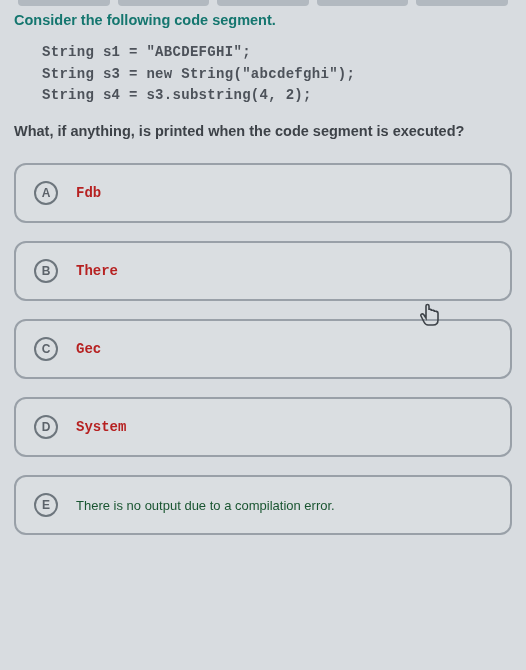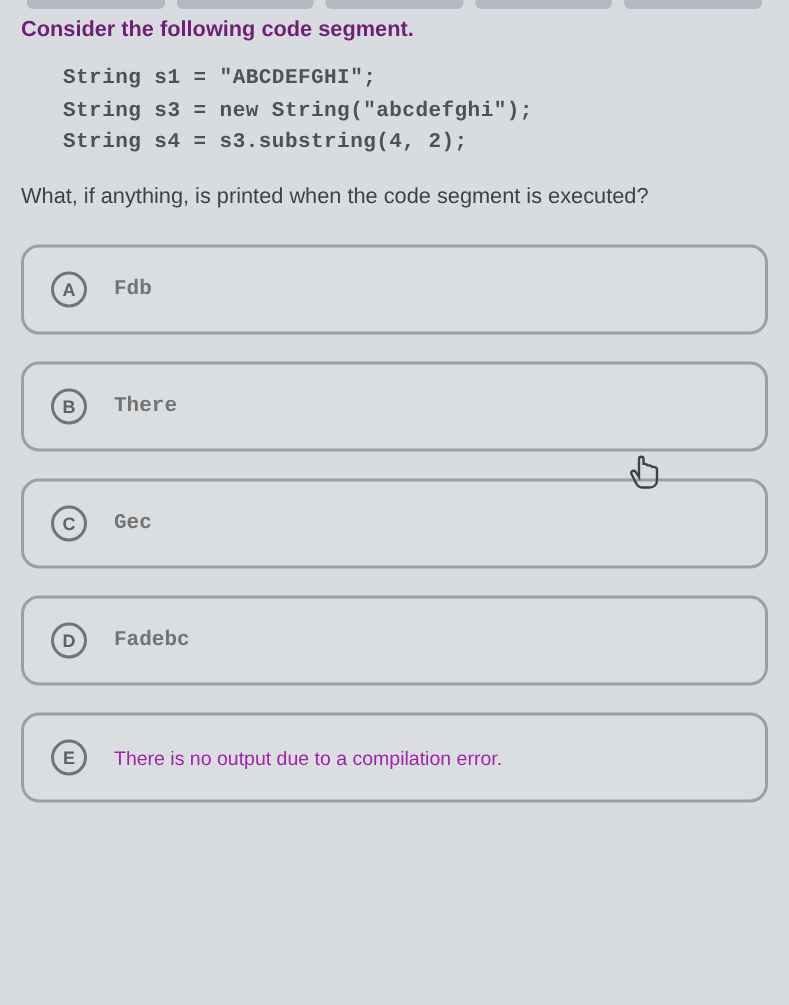--- a/index.html
+++ b/index.html
@@ -10,35 +10,35 @@
       font-family: Arial, sans-serif;
       color: #3a3f45;
       padding: 12px 14px;
       overflow: hidden;
       filter: blur(0.3px) contrast(0.95);
     }
     .prompt {
       font-size: 14.5px;
       font-weight: bold;
       margin-bottom: 14px;
-      color: #701a75;
+      color: #0f766e;
     }
     .code-block {
       font-family: "Courier New", monospace;
       font-size: 14px;
       line-height: 1.55;
       margin-left: 28px;
       margin-bottom: 16px;
       color: #4a5058;
       font-weight: bold;
       letter-spacing: 0.3px;
     }
     .question {
       font-size: 14.5px;
-      font-weight: normal;
+      font-weight: bold;
       margin-bottom: 24px;
       color: #3a3f45;
     }
     .option {
       border: 2px solid #9aa2aa;
       border-radius: 12px;
       padding: 16px 18px;
       margin-bottom: 18px;
       display: flex;
       align-items: center;
@@ -55,27 +55,27 @@
       align-items: center;
       justify-content: center;
       font-size: 12px;
       font-weight: bold;
       color: #5a6169;
       flex-shrink: 0;
     }
     .option-text {
       font-family: "Courier New", monospace;
       font-size: 14px;
-      color: #737373;
+      color: #b91c1c;
       font-weight: bold;
     }
     .option-text-sans {
       font-family: Arial, sans-serif;
       font-size: 13px;
-      color: #a21caf;
+      color: #14532d;
     }
     .cursor-icon {
       position: absolute;
       left: 418px;
       top: 300px;
       font-size: 20px;
       color: #3a3f45;
       pointer-events: none;
     }
     .top-edge {
@@ -122,21 +122,21 @@
   <span class="option-text">There</span>
 </div>
 
 <div class="option">
   <span class="option-letter">C</span>
   <span class="option-text">Gec</span>
 </div>
 
 <div class="option">
   <span class="option-letter">D</span>
-  <span class="option-text">Fadebc</span>
+  <span class="option-text">System</span>
 </div>
 
 <div class="option">
   <span class="option-letter">E</span>
   <span class="option-text-sans">There is no output due to a compilation error.</span>
 </div>
 
 <span class="cursor-icon">
   <svg width="22" height="26" viewBox="0 0 22 26">
     <path d="M8 18 L8 6 C8 4 11 4 11 6 L11 10 C11 9 14 9 14 11 C14 10 17 10 17 12 C17 11 20 11 20 13 L20 20 C20 23 18 25 15 25 L10 25 C8 25 7 24 6 22 L3 16 C2 14 5 13 6 15 L8 18 Z" fill="none" stroke="#3a3f45" stroke-width="1.6"></path>

